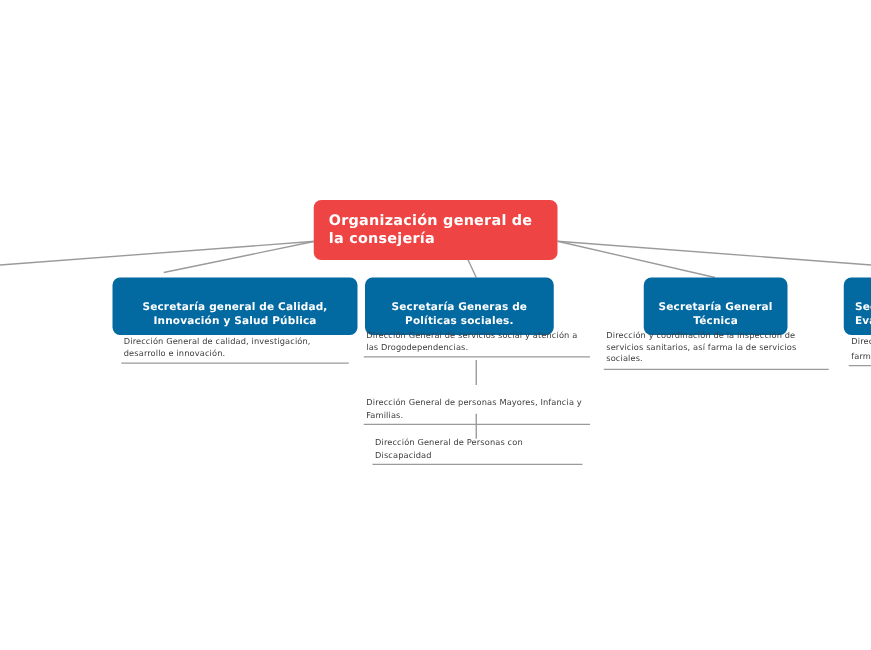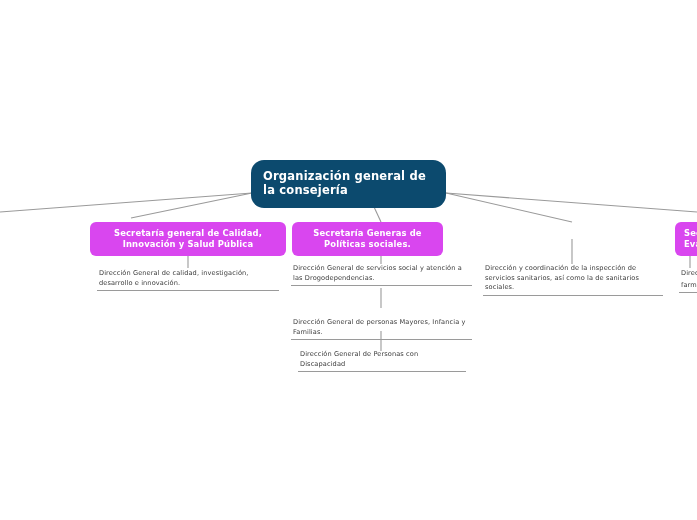--- a/index.html
+++ b/index.html
@@ -37,32 +37,31 @@
   .node {
     position: absolute;
     box-sizing: border-box;
     border-radius: 6px;
     color: #ffffff;
     font-weight: bold;
     line-height: 1.25;
   }
 
   .node-root {
-    background: #0c4a6e;
+    background: #ef4444;
     font-size: 11.5px;
     letter-spacing: 0.2px;
     padding: 9px 12px 10px 12px;
-    border-radius: 13px;
   }
 
   .node-branch {
-    background: #d946ef;
+    background: #0369a1;
     font-size: 8.4px;
     letter-spacing: 0.15px;
-    padding: 6px 9px 7px 9px;
+    padding: 18px 9px 7px 9px;
     text-align: center;
   }
 
   .leaf {
     position: absolute;
     box-sizing: border-box;
     color: #3d3d3d;
     font-size: 6.6px;
     line-height: 1.45;
     letter-spacing: 0.1px;
@@ -130,22 +129,25 @@
   </div>
   <div class="leaf" style="left:291px; top:307px; width:181px;margin-top:11px;">
     <span class="leaf-text">Dirección General de personas Mayores, Infancia y Familias.</span>
     <span class="leaf-rule"></span>
   </div>
   <div class="leaf center" style="left:298px; top:350px; width:168px;">
     <span class="leaf-text">Dirección General de Personas con Discapacidad</span>
     <span class="leaf-rule"></span>
   </div>
 
+  <div class="node node-branch" style="left:515px; top:222px; width:115px;">
+    <span>Secretaría General Técnica</span>
+  </div>
   <div class="leaf" style="left:483px; top:264px; width:180px;">
-    <span class="leaf-text">Dirección y coordinación de la inspección de servicios sanitarios, así como la de sanitarios sociales.</span>
+    <span class="leaf-text">Dirección y coordinación de la inspección de servicios sanitarios, así farma la de servicios sociales.</span>
     <span class="leaf-rule"></span>
   </div>
 
   <div class="node node-branch" style="left:675px; top:222px; width:120px; text-align:left;">
     <span>Secr</span><br>
     <span>Evalu</span>
   </div>
   <div class="leaf" style="left:679px; top:269px; width:110px;">
     <span class="leaf-text">Direc</span>
     <span class="leaf-text">farma</span>

